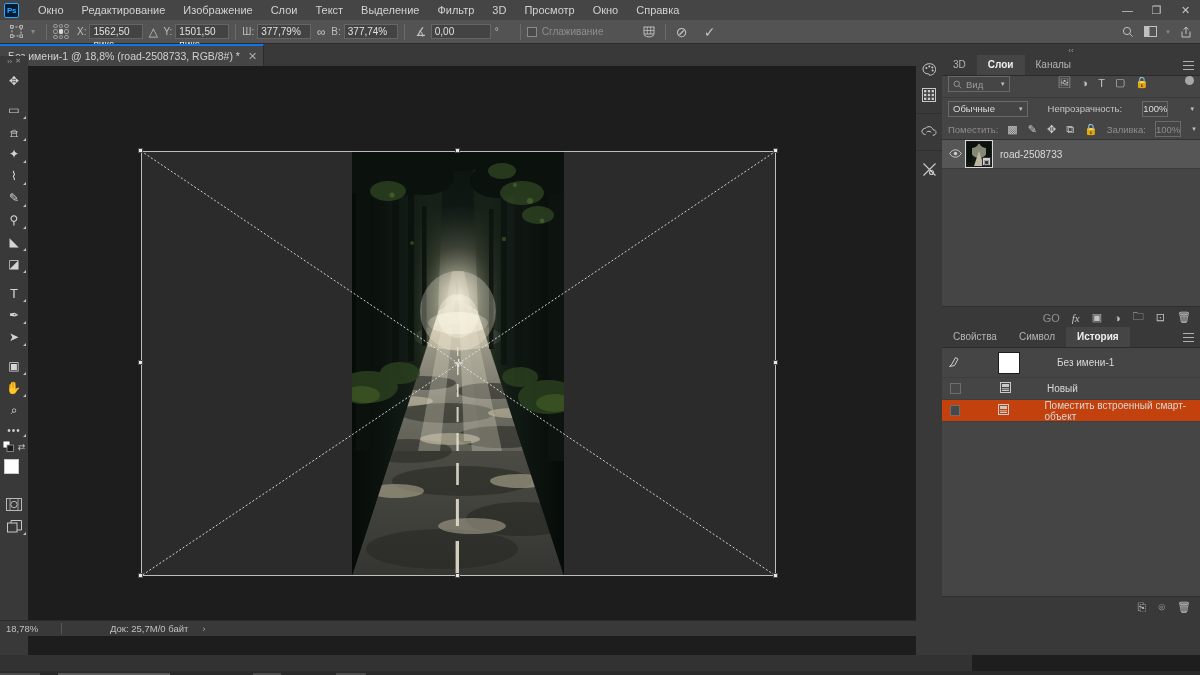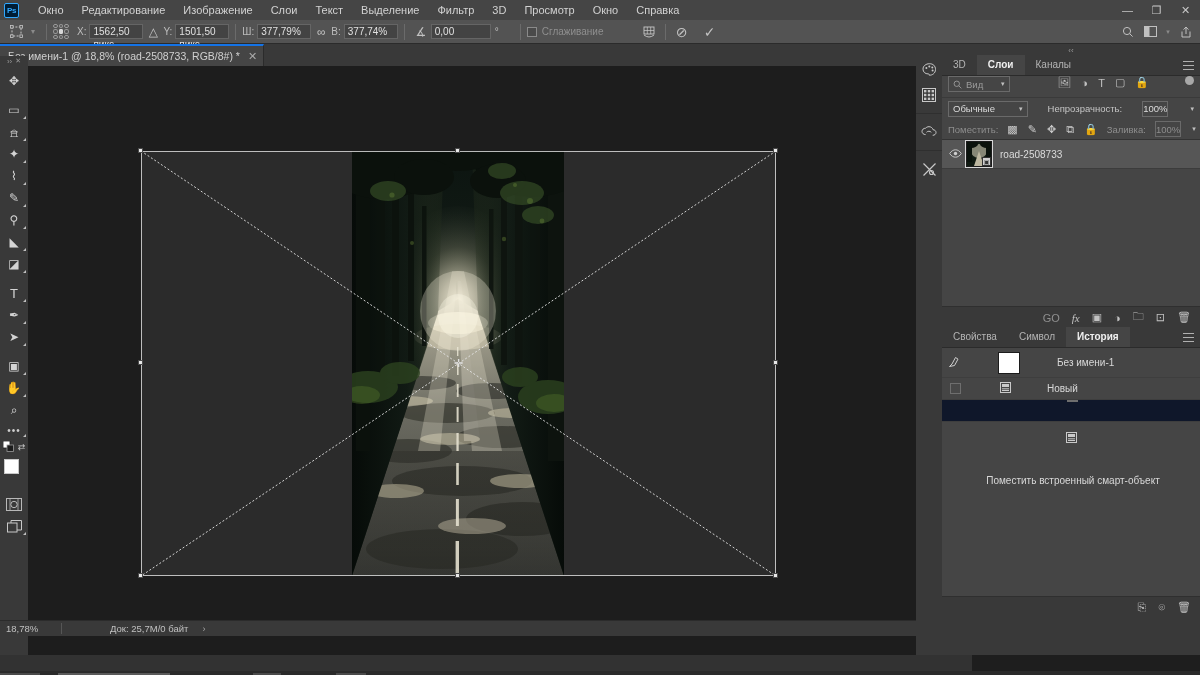--- a/index.html
+++ b/index.html
@@ -246,21 +246,21 @@
     border-top: 1px solid #2f2f2f;
   }
   .panel-footer span { color: #c2c2c2; font-size: 11px; }
   .panel-footer span.dim { color: #8f8f8f; font-size: 11px; margin-left: 48px; }
 
   .hist-row {
     height: 22px; display: flex; align-items: center; padding-left: 4px;
     border-bottom: 1px solid #3e3e3e;
     gap: 30px;
   }
-  .hist-row.current { background: #0f172a; flex-direction: column; }
+  .hist-row.current { background: #c2410c; }
   .hist-snap { height: 30px; }
   .hbox {
     width: 11px; height: 11px; border: 1px solid #6e6e6e; margin-right: 6px;
     background: #484848;
   }
   .hicon { width: 16px; text-align: center; color: #c9c9c9; font-size: 10px; margin-right: 4px; }
   .hname { color: #d8d8d8; font-size: 10px; }
   .snap-thumb {
     width: 22px; height: 22px; background: #fff; border: 1px solid #1c1c1c;
     margin: 0 7px 0 2px;

